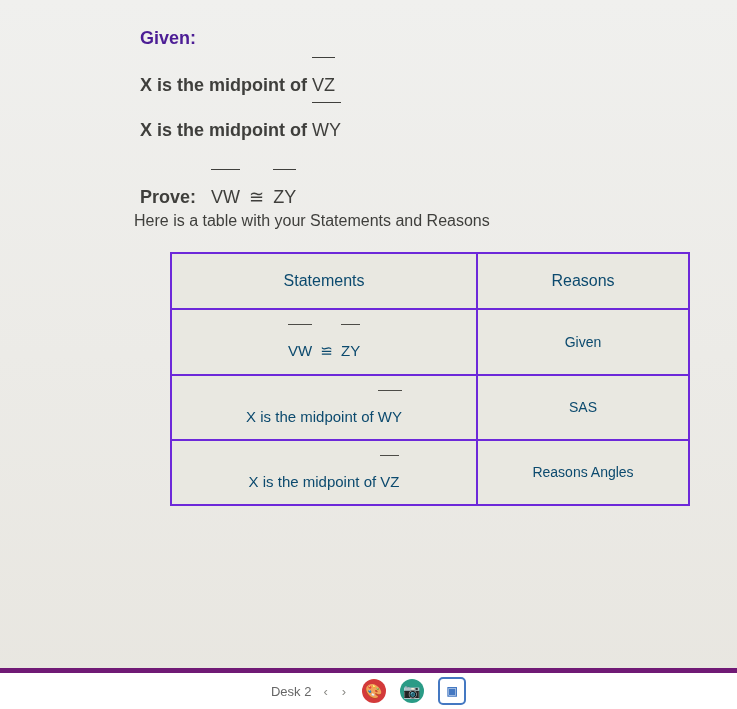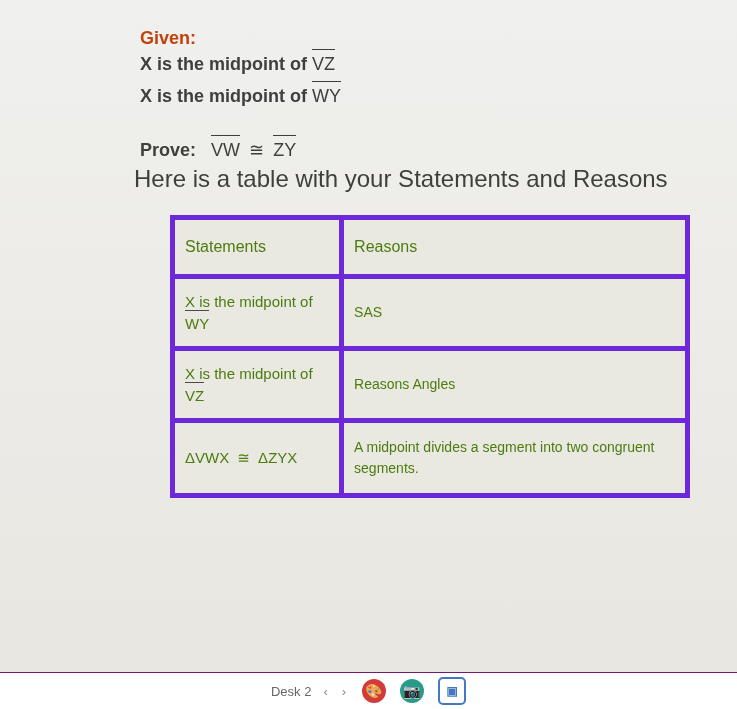--- a/index.html
+++ b/index.html
@@ -13,37 +13,37 @@
     overflow: hidden;
     position: relative;
   }
   .page {
     padding: 28px 0 0 140px;
     width: 595px;
   }
   .heading {
     font-size: 18px;
     font-weight: 700;
-    color: #c2410c;
-    margin-bottom: 0;
+    color: #4c1d95;
+    margin-bottom: 8px;
   }
   .line {
     font-size: 18px;
     color: #3f3f3c;
     margin-bottom: 6px;
   }
   .bold { font-weight: 700; }
   .prove-block { margin-top: 28px; margin-bottom: 4px; }
-  .intro { font-size: 24px; color: #3f3f3c; margin-left: -6px; }
+  .intro { font-size: 16px; color: #3f3f3c; margin-left: -6px; }
 
   
   .seg {
     position: relative;
     display: inline-block;
-    padding-top: 5px;
+    padding-top: 18px;
   }
   .seg::before {
     content: "";
     position: absolute;
     top: 0;
     left: 0;
     right: 0;
     border-top: 1.8px solid #3f3f3c;
   }
 
@@ -55,45 +55,45 @@
   }
 
   
   table.proof {
     border-collapse: collapse;
     margin: 22px 0 0 30px;
     width: 520px;
     background: #e9e8e1;
   }
   table.proof th, table.proof td {
-    border: 5px solid #6d28d9;
-    text-align: left;
+    border: 2px solid #6d28d9;
+    text-align: center;
     vertical-align: middle;
     padding: 14px 10px;
     font-size: 15px;
-    color: #4d7c0f;
+    color: #0c4a6e;
   }
   table.proof th {
     font-weight: 400;
     font-size: 16px;
     padding: 18px 10px;
   }
   table.proof td.reason {
     font-size: 14px;
     line-height: 1.5;
   }
   table.proof .seg::before { border-top-color: #4d4c47; }
 
   
   .bottom-strip {
     position: absolute;
     left: 0; right: 0; bottom: 0;
     height: 36px;
     background: #ffffff;
-    border-top: 1px solid #701a75;
+    border-top: 5px solid #701a75;
     display: flex;
     align-items: center;
     justify-content: center;
     gap: 14px;
     font-size: 13px;
     color: #666;
   }
   .desk-block {
     display: flex;
     align-items: center;
@@ -161,48 +161,48 @@
 
   <div class="intro">Here is a table with your Statements and Reasons</div>
 
   <table class="proof">
     <tbody>
         <tr>
       <th>Statements</th>
       <th>Reasons</th>
     </tr>
 
+    <tr>
+      <td>
+        <span class="seg">VW</span>
+        <span class="cong">≌</span>
+        <span class="seg">ZY</span>
+      </td>
+      <td class="reason">Given</td>
+    </tr>
 
 
     <tr>
       <td>
         <span>X is the midpoint of </span>
         <span class="seg">WY</span>
       </td>
       <td class="reason">SAS</td>
     </tr>
 
 
 
     <tr>
       <td>
         <span>X is the midpoint of </span>
         <span class="seg">VZ</span>
       </td>
       <td class="reason">Reasons Angles</td>
     </tr>
 
-    <tr>
-      <td>
-        <span>ΔVWX</span>
-        <span class="cong">≅</span>
-        <span>ΔZYX</span>
-      </td>
-      <td class="reason">A midpoint divides a segment into two congruent segments.</td>
-    </tr>
 
   </tbody>
     </table>
 </div>
 
 <div class="corner-dot"></div>
 
 <div class="bottom-strip">
   <div class="desk-block">
     <span>Desk 2</span>

